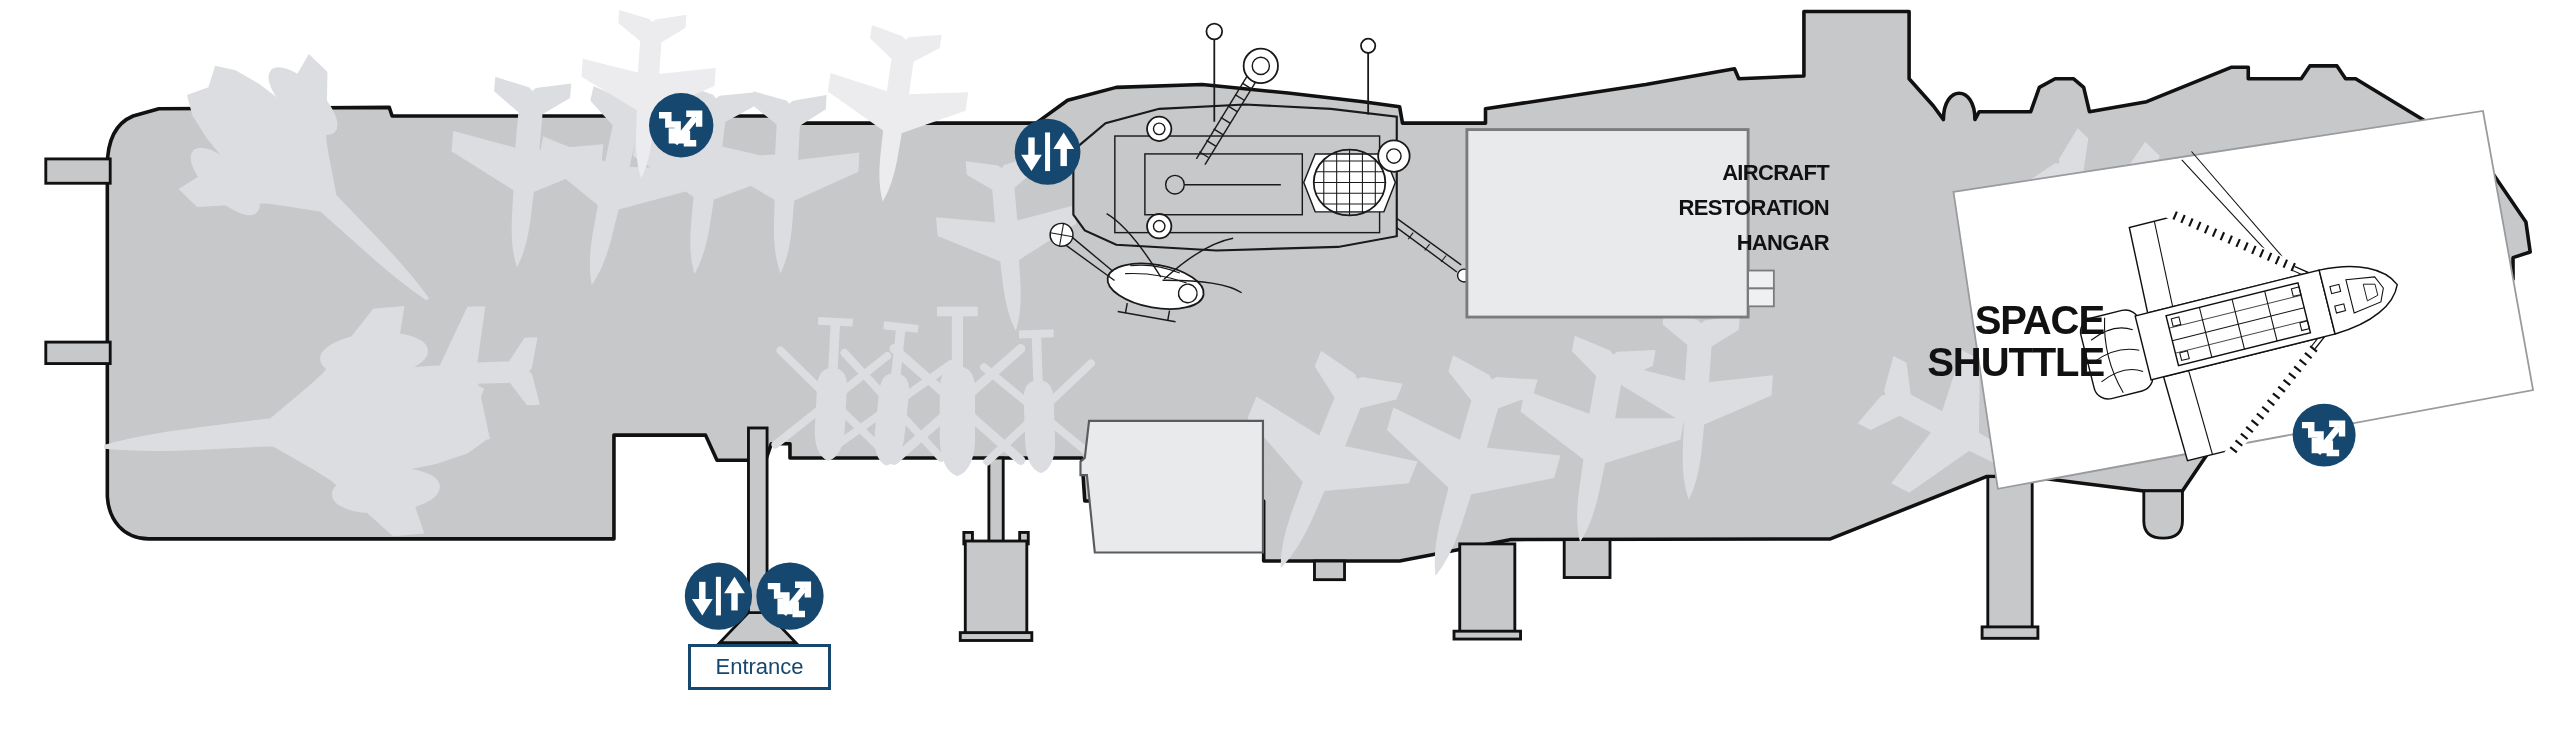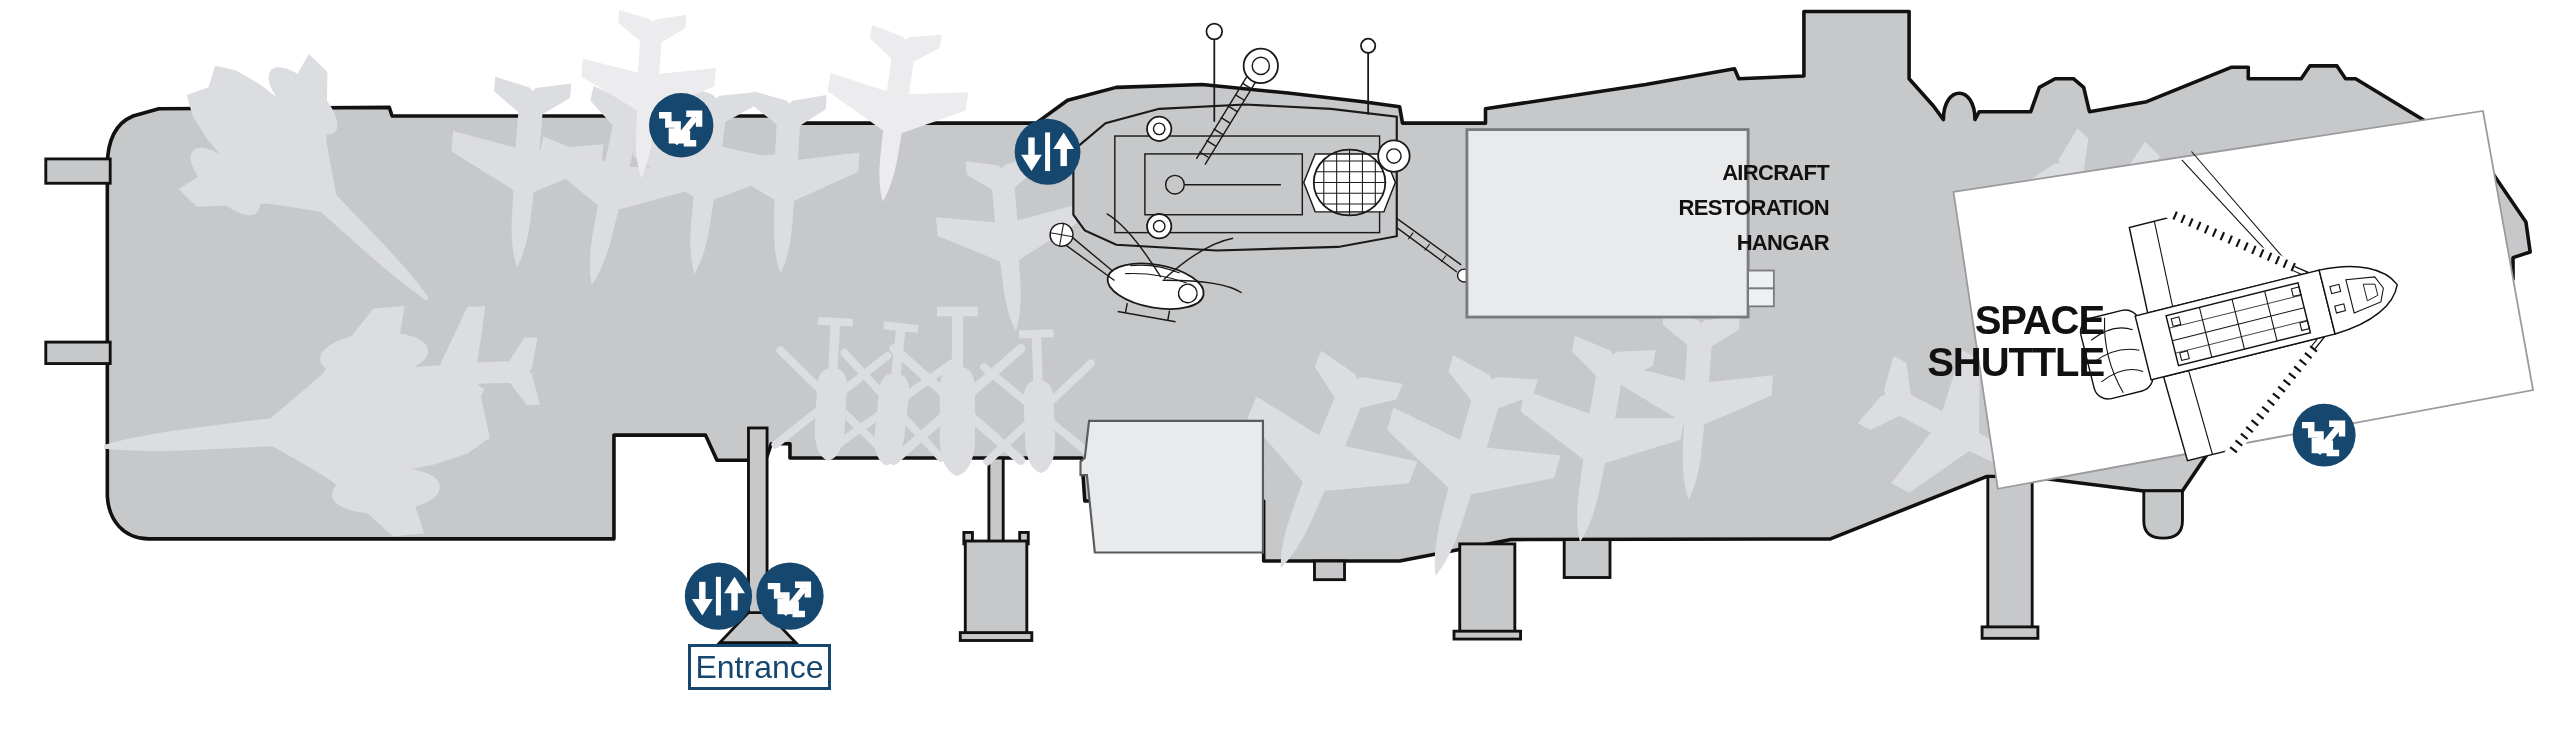--- a/index.html
+++ b/index.html
@@ -8,21 +8,21 @@
   #map-svg{position:absolute;left:0;top:0;}
   .label{position:absolute;color:#111;font-weight:bold;letter-spacing:-0.7px;}
   .label div{white-space:nowrap;}
   .hangar{left:1561px;top:155px;width:228px;text-align:right;
           font-size:22px;line-height:35px;margin-left:40px;}
   .pavilion{left:1875px;top:299px;width:229px;text-align:right;
           font-size:40px;line-height:42px;letter-spacing:-1.1px;}
   .entrance-box{position:absolute;left:688px;top:644px;width:143px;height:46px;
           background:#ffffff;border:3.6px solid #15476f;box-sizing:border-box;
           display:flex;align-items:center;justify-content:center;
-          color:#15476f;font-size:32px;font-weight:400;letter-spacing:0;}
+          color:#15476f;font-size:22px;font-weight:400;letter-spacing:0;}
 </style>
 </head>
 <body>
 
 <div id="stage">
 
 <svg id="map-svg" width="2576" height="730" viewBox="0 0 3600 1020">
   <defs>
 
     <path id="jet" d="M0,-54 C2.5,-48 4,-40 4.5,-30 L5,-14 L40,4 L40,14 L6,8 L6,28 L20,38 L20,45 L2,41 L0,39 L-2,41 L-20,45 L-20,38 L-6,28 L-6,8 L-40,14 L-40,4 L-5,-14 L-4.5,-30 C-4,-40 -2.5,-48 0,-54 Z"></path>

